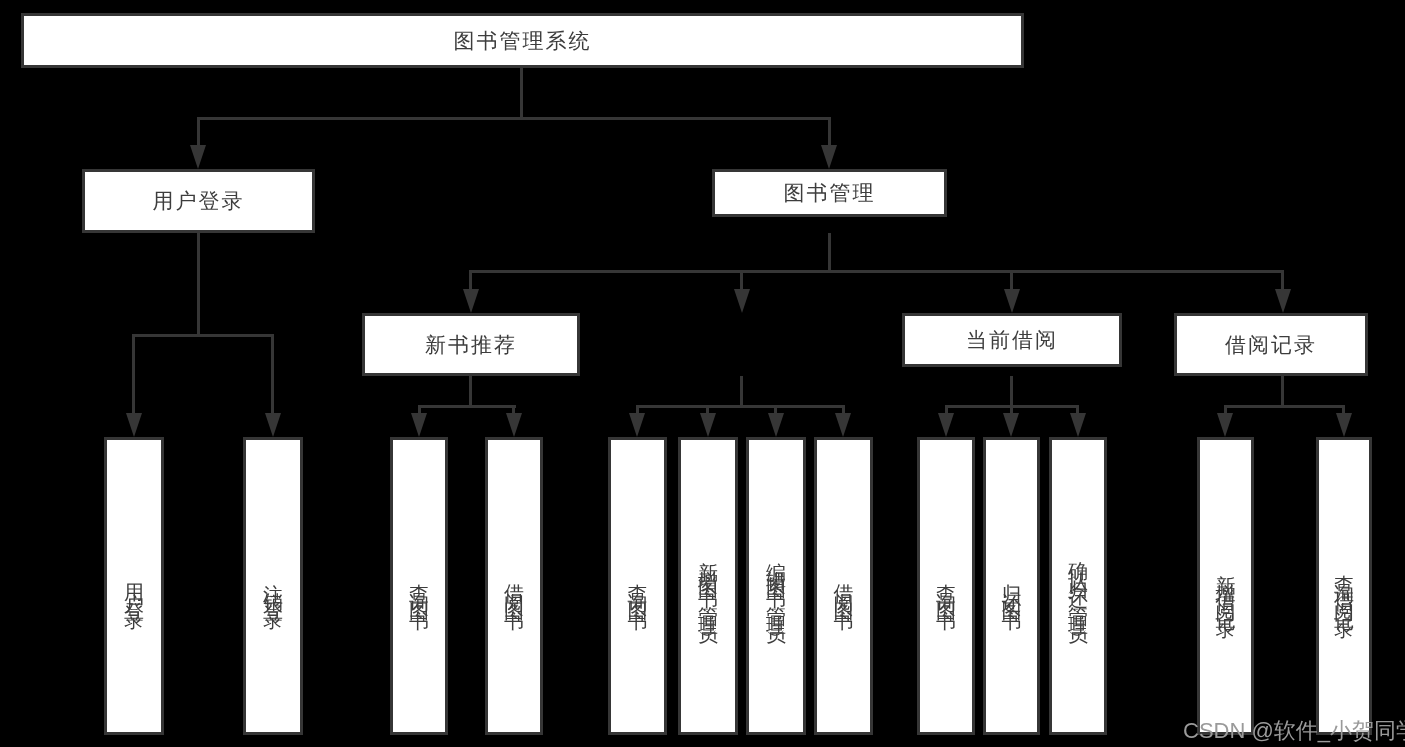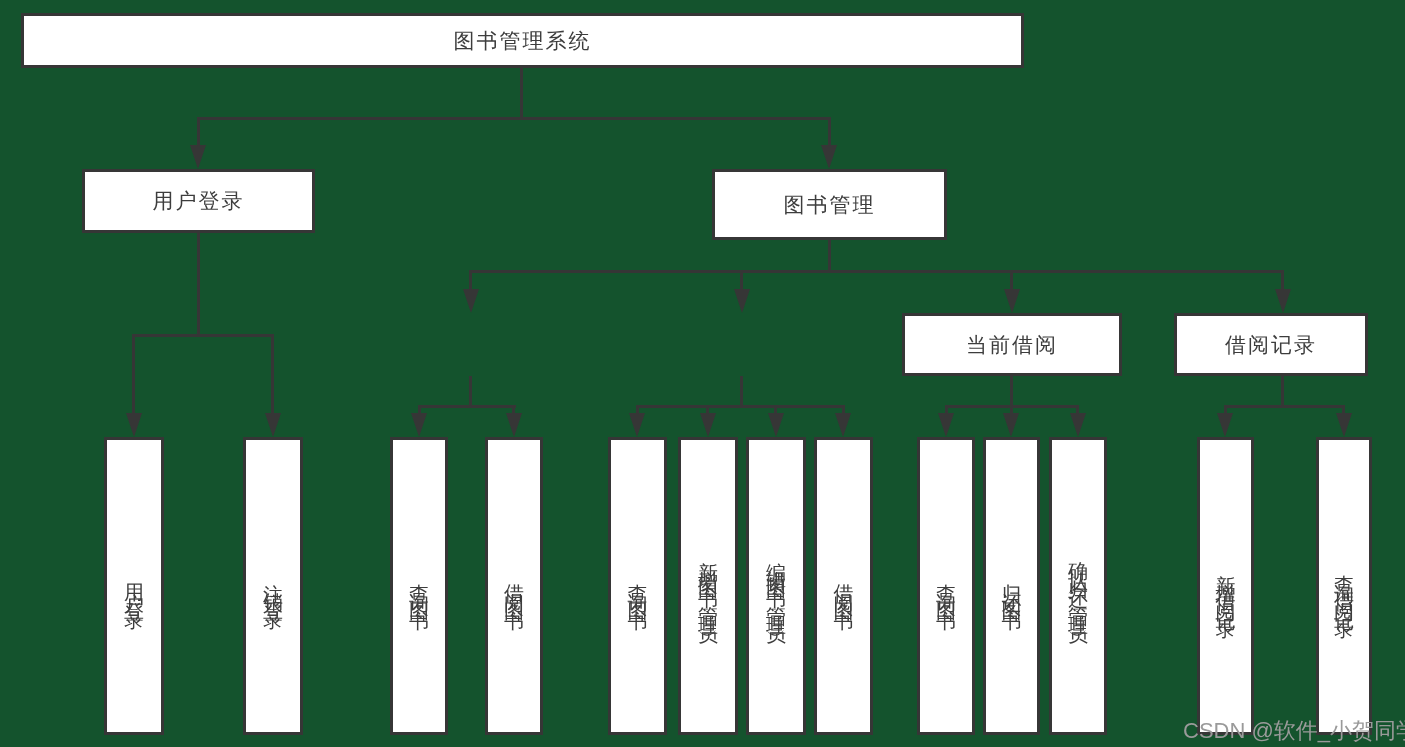--- a/index.html
+++ b/index.html
@@ -1,17 +1,17 @@
 <!DOCTYPE html>
 <html><head>
 <meta charset="utf-8">
 <style>
   html,body{margin:0;padding:0;background:#ffffff;}
   .canvas{
-    position:relative;width:1405px;height:747px;background:#14532d;overflow:hidden;
+    position:relative;width:1405px;height:747px;background:#000000;overflow:hidden;
     font-family:"Liberation Sans","DejaVu Sans",sans-serif;
   }
   .ln{position:absolute;background:#363636;}
   .ar{position:absolute;width:0;height:0;
       border-left:8px solid transparent;border-right:8px solid transparent;
       border-top:24px solid #363636;}
   .nd{position:absolute;background:#ffffff;border:3px solid #363636;box-sizing:border-box;
       display:flex;align-items:center;justify-content:center;
       font-size:21px;letter-spacing:2px;color:#3d3d3d;white-space:nowrap;}
   .lf{position:absolute;background:#ffffff;border:3px solid #363636;box-sizing:border-box;
@@ -81,25 +81,26 @@
   <div class="ln" style="left:1224px;top:405px;width:121px;height:3px;"></div>
   <div class="ln" style="left:1224px;top:405px;width:3px;height:14px;"></div>
   <div class="ar" style="left:1217px;top:413px;"></div>
   <div class="ln" style="left:1342px;top:405px;width:3px;height:14px;"></div>
   <div class="ar" style="left:1336px;top:413px;"></div>
 
   <div class="nd" style="left:21px;top:13px;width:1003px;height:55px;">图书管理系统</div>
 
   <div class="nd" style="left:82px;top:169px;width:233px;height:64px;">用户登录</div>
 
-  <div class="nd" style="left:712px;top:169px;width:235px;height:71px;">图书管理</div>
+  <div class="nd" style="left:712px;top:169px;width:235px;height:48px;">图书管理</div>
+
+  <div class="nd" style="left:362px;top:313px;width:218px;height:63px;">新书推荐</div>
 
 
-
-  <div class="nd" style="left:902px;top:313px;width:220px;height:63px;">当前借阅</div>
+  <div class="nd" style="left:902px;top:313px;width:220px;height:54px;">当前借阅</div>
 
   <div class="nd" style="left:1174px;top:313px;width:194px;height:63px;">借阅记录</div>
 
   <div class="lf" style="left:104px;top:437px;width:60px;height:298px;">
     <span>用户登录</span>
   </div>
   <div class="lf" style="left:243px;top:437px;width:60px;height:298px;">
     <span>注销登录</span>
   </div>
 

